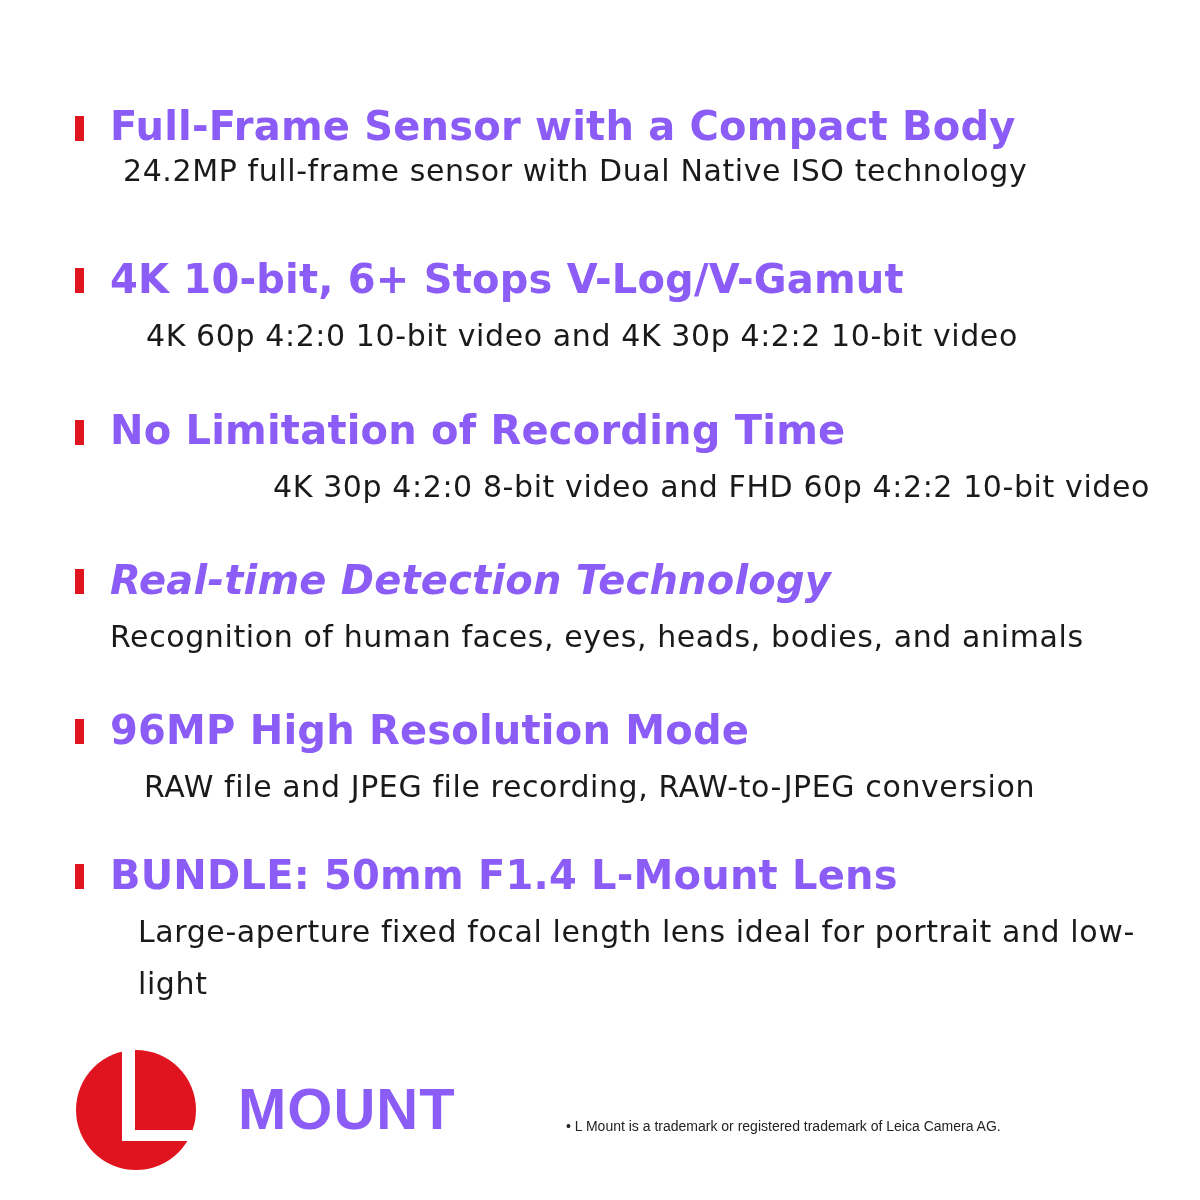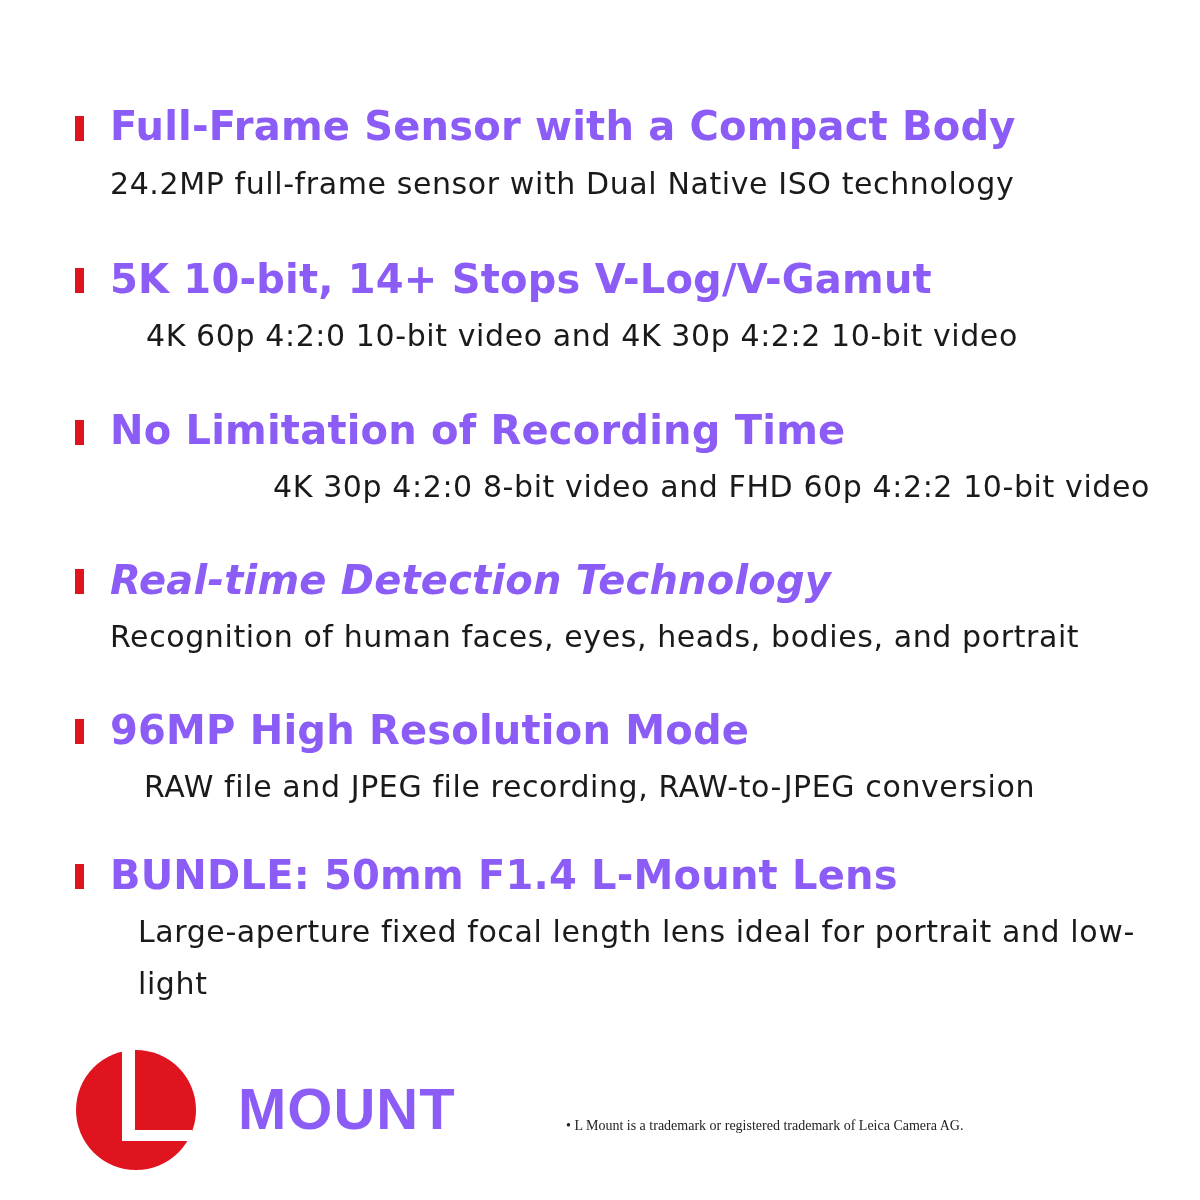--- a/index.html
+++ b/index.html
@@ -27,51 +27,51 @@
     .logo {
       position: absolute; left: 76px; top: 1050px; width: 120px; height: 120px;
     }
     .mount-text {
       position: absolute; left: 238px; top: 1076px;
       font-family: "Liberation Sans", sans-serif; font-weight: bold;
       font-size: 58px; line-height: 66px; color: #8b5cf6; letter-spacing: 1px;
     }
     .footnote {
       position: absolute; left: 566px; top: 1116px; white-space: nowrap;
-      font-family: Liberation Serif, serif; font-size: 14px; line-height: 20px;
+      font-family: Liberation Sans, sans-serif; font-size: 14px; line-height: 20px;
       color: #222222;
     }
   </style>
 </head>
 <body>
 
 <div>
 
   <div class="feature" style="top:0;">
     <div class="marker" style="top:116px;"></div>
     <div class="title" style="top:102px;">Full-Frame Sensor with a Compact Body</div>
-    <div class="desc" style="top:158px;">24.2MP full-frame sensor with Dual Native ISO technology</div>
+    <div class="desc" style="top:145px;margin-left:13px;">24.2MP full-frame sensor with Dual Native ISO technology</div>
   </div>
 
   <div class="feature" style="top:0;">
     <div class="marker" style="top:268px;"></div>
-    <div class="title" style="top:255px;">5K 10-bit, 14+ Stops V-Log/V-Gamut</div>
+    <div class="title" style="top:255px;">4K 10-bit, 6+ Stops V-Log/V-Gamut</div>
     <div class="desc" style="top:310px;margin-left:36px;">4K 60p 4:2:0 10-bit video and 4K 30p 4:2:2 10-bit video</div>
   </div>
 
   <div class="feature" style="top:0;">
     <div class="marker" style="top:420px;"></div>
     <div class="title" style="top:406px;">No Limitation of Recording Time</div>
     <div class="desc" style="top:461px;text-align:right;">4K 30p 4:2:0 8-bit video and FHD 60p 4:2:2 10-bit video</div>
   </div>
 
   <div class="feature" style="top:0;">
     <div class="marker" style="top:569px;"></div>
     <div class="title" style="top:556px;font-style:italic;">Real-time Detection Technology</div>
-    <div class="desc" style="top:611px;">Recognition of human faces, eyes, heads, bodies, and portrait</div>
+    <div class="desc" style="top:611px;">Recognition of human faces, eyes, heads, bodies, and animals</div>
   </div>
 
   <div class="feature" style="top:0;">
     <div class="marker" style="top:719px;"></div>
     <div class="title" style="top:706px;">96MP High Resolution Mode</div>
     <div class="desc" style="top:761px;margin-left:34px;">RAW file and JPEG file recording, RAW-to-JPEG conversion</div>
   </div>
 
   <div class="feature" style="top:0;">
     <div class="marker" style="top:864px;"></div>

